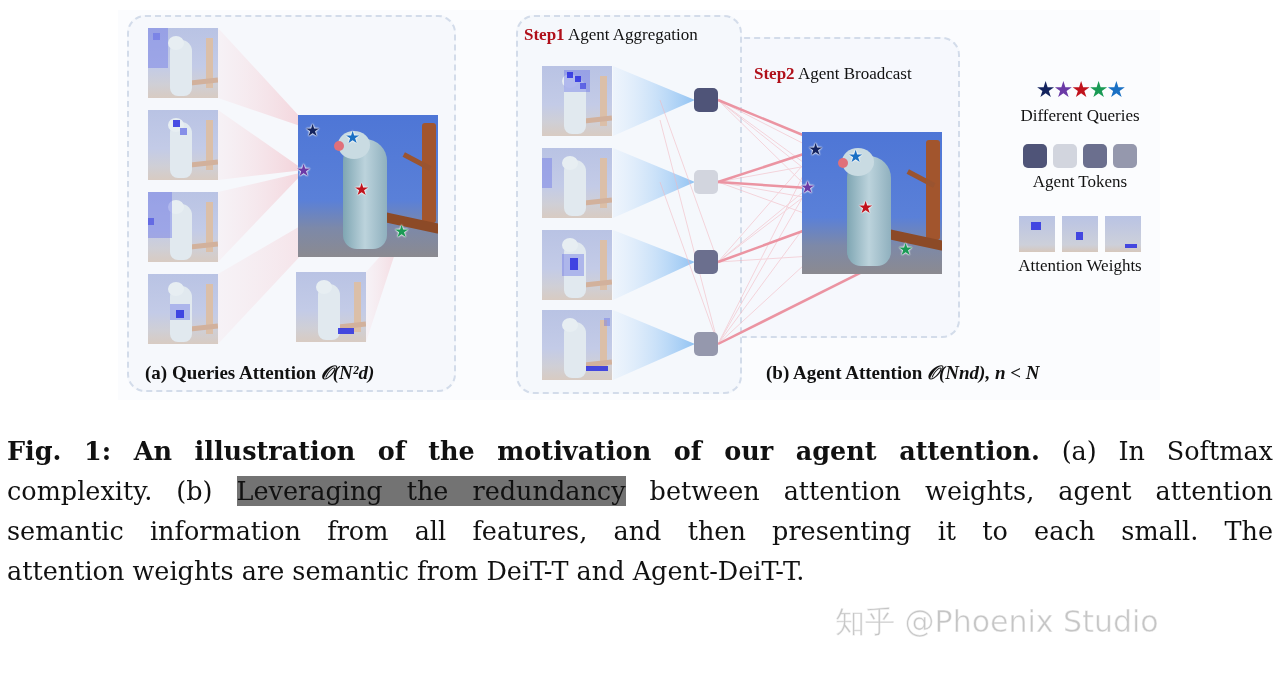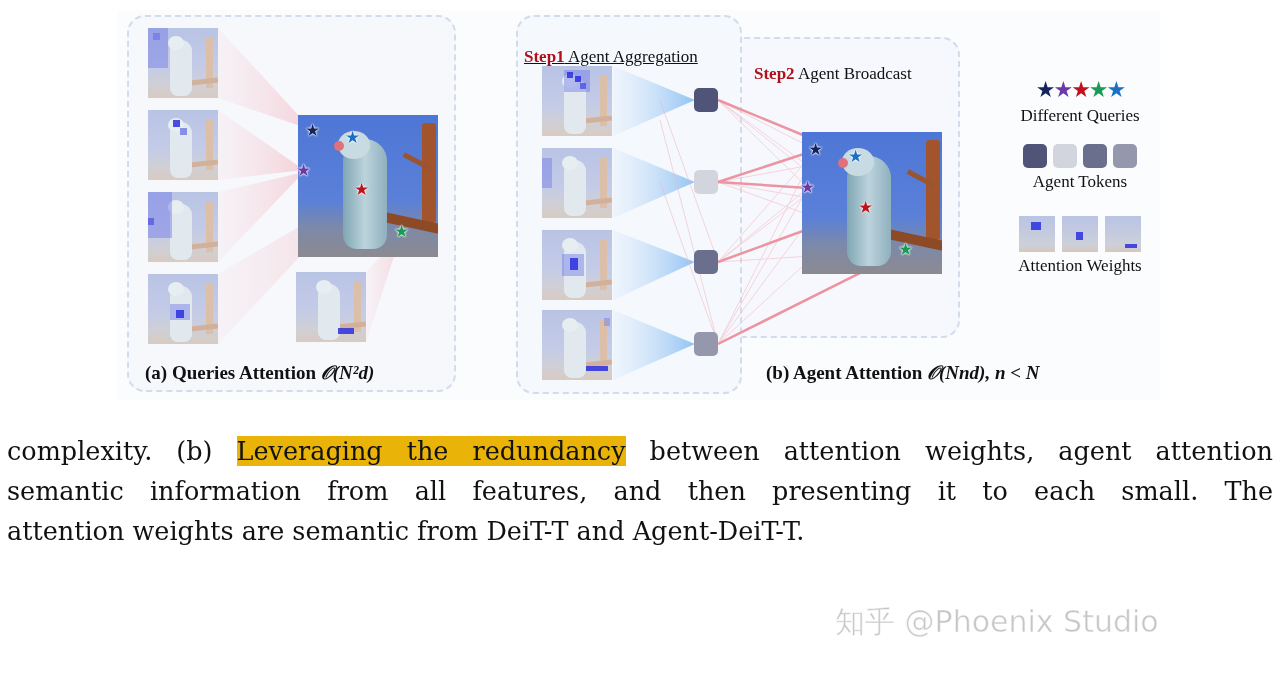--- a/index.html
+++ b/index.html
@@ -46,21 +46,21 @@
   .legend .weights { display:flex; justify-content:center; gap:7px; margin-top:24px; }
   .legend .weights .mini { width:36px; height:36px; position:relative; overflow:hidden; background:linear-gradient(180deg,#b9c3e4,#cdd0da 80%,#d6c7bc); }
   .legend .weights .mini i { position:absolute; background:#2b2fe0; opacity:0.85; }
 
   svg.lines { position:absolute; left:0; top:0; }
 
   .caption-text { position:absolute; left:7px; top:431px; width:1266px; font-family:"DejaVu Serif", serif; font-size:25.5px; line-height:40px; color:#111; }
   .caption-text .line { display:block; white-space:nowrap; text-align:justify; text-align-last:justify; height:40px; }
   .caption-text .line.last { text-align-last:left; }
   .caption-text b { font-weight:bold; }
-  .hl { background:#eab308; }
+  .hl { background:#737373; }
 
   .watermark { position:absolute; left:835px; top:602px; font-family:"DejaVu Sans", sans-serif; font-size:30px; color:rgba(150,150,150,0.55); white-space:nowrap; letter-spacing:0px; -webkit-text-stroke:1px rgba(255,255,255,0.6); }
 </style>
 </head>
 <body>
 
 <div class="figure">
   <div class="fig-bg"></div>
 
   <div class="panel-a"></div>
@@ -173,21 +173,21 @@
   <span class="star" style="left:305px;top:122px;color:#13235e;">★</span>
   <span class="star" style="left:345px;top:129px;color:#1a70c4;">★</span>
   <span class="star" style="left:296px;top:162px;color:#6b3aa6;">★</span>
   <span class="star" style="left:354px;top:181px;color:#c0121c;">★</span>
   <span class="star" style="left:394px;top:223px;color:#1a9a55;">★</span>
 
   <div class="caption-a" style="left:145px;top:362px;">
     <span>(a) Queries Attention </span><span class="math">𝒪(N²d)</span>
   </div>
 
-  <div class="step-label" style="left:524px;top:47px;text-decoration:underline;">
+  <div class="step-label" style="left:524px;top:25px;">
     <span class="num">Step1</span><span> Agent Aggregation</span>
   </div>
   <div class="step-label" style="left:754px;top:64px;">
     <span class="num">Step2</span><span> Agent Broadcast</span>
   </div>
 
   <div class="thumb" style="left:542px;top:66px;">
     <div class="trunk"></div>
       <div class="branch"></div>
       <div class="bird"></div>
@@ -265,18 +265,19 @@
         </div>
       <div class="mini">
           <i style="left:20px;top:28px;width:12px;height:4px;"></i>
         </div>
     </div>
     <div class="lbl">Attention Weights</div>
   </div>
 </div>
 
 <div class="caption-text">
+  <span class="line"><b>Fig. 1: An illustration of the motivation of our agent attention.</b><span> (a) In Softmax</span></span>
   <span class="line"><span>complexity. (b) </span><span class="hl">Leveraging the redundancy</span><span> between attention weights, agent attention</span></span>
   <span class="line">semantic information from all features, and then presenting it to each small. The</span>
   <span class="line last">attention weights are semantic from DeiT-T and Agent-DeiT-T.</span>
 </div>
 
 <div class="watermark">知乎 @Phoenix Studio</div>
 
 </body></html>

